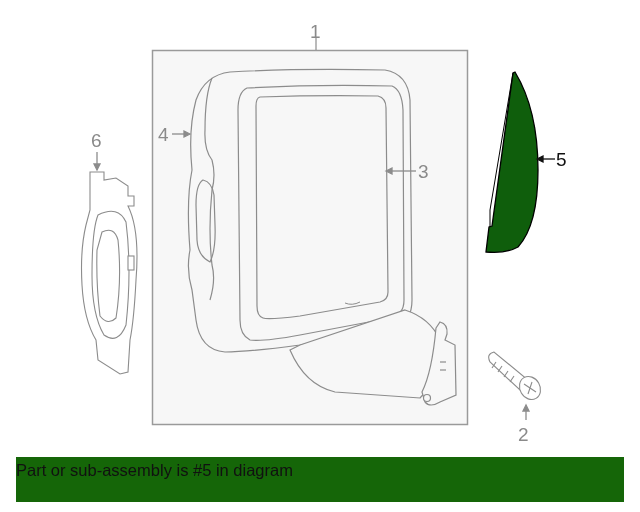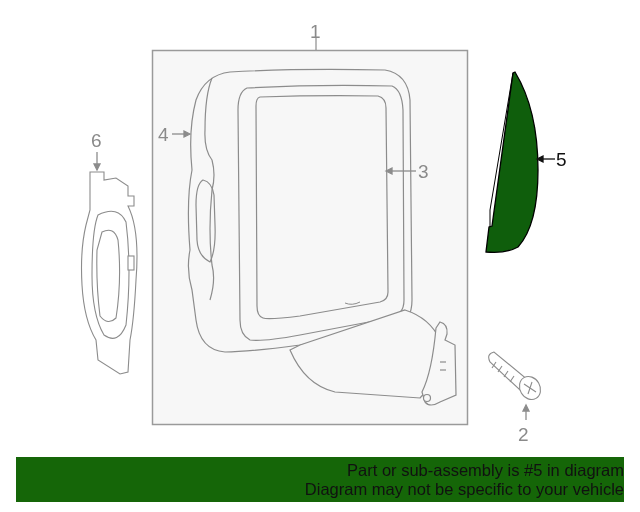--- a/index.html
+++ b/index.html
@@ -3,21 +3,21 @@
   <meta charset="utf-8">
   <style>
     html, body { margin: 0; padding: 0; background: #ffffff; }
     body { width: 640px; height: 512px; position: relative; overflow: hidden;
            font-family: "Liberation Sans", sans-serif; }
     #diagram { position: absolute; left: 0; top: 0; width: 640px; height: 512px; }
     .callout { position: absolute; font-family: "Liberation Sans", sans-serif;
                font-size: 19px; color: #8a8a8a; line-height: 1; }
     .callout.active { color: #111111; }
     #banner { position: absolute; left: 16px; top: 457px; width: 608px; height: 45px;
-              background: #156608; color: #111111; text-align: right;
+              background: #156608; color: #111111; text-align: left;
               font-family: "Liberation Sans", sans-serif; font-size: 16.5px; line-height: 19px;
               padding-top: 4px; box-sizing: border-box; }
     #banner div { white-space: nowrap; }
   </style>
 </head>
 <body>
 
 <svg id="diagram" viewBox="0 0 640 512" xmlns="http://www.w3.org/2000/svg">
 
   <rect x="152.5" y="50.5" width="315" height="374" fill="#f7f7f7" stroke="#9a9a9a" stroke-width="1.5"></rect>
@@ -79,14 +79,13 @@
 
 <span class="callout" style="left:310px; top:22px;">1</span>
 <span class="callout" style="left:518px; top:425px;">2</span>
 <span class="callout" style="left:418px; top:162px;">3</span>
 <span class="callout" style="left:158px; top:125px;">4</span>
 <span class="callout active" style="left:556px; top:150px;">5</span>
 <span class="callout" style="left:91px; top:131px;">6</span>
 
 <div id="banner">
   <div>Part or sub-assembly is #5 in diagram</div>
-  <div>Diagram may not be specific to your vehicle</div>
 </div>
 
 </body></html>

